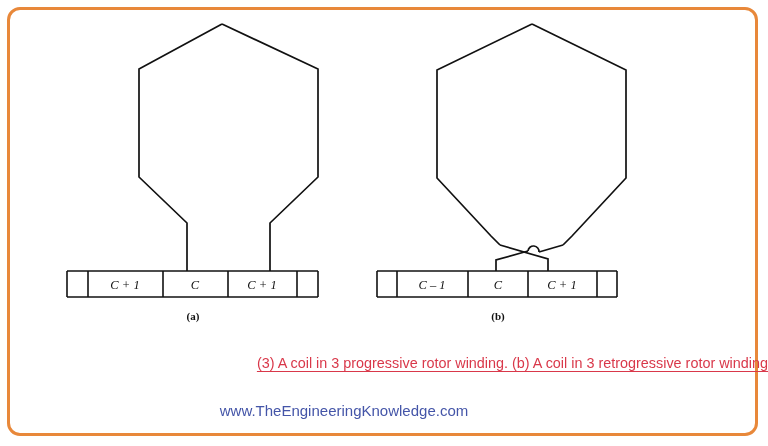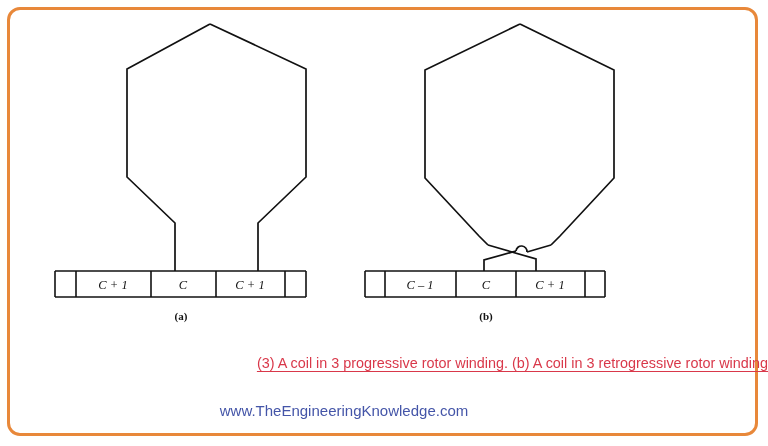--- a/index.html
+++ b/index.html
@@ -23,21 +23,21 @@
     top: 7px;
     width: 751px;
     height: 429px;
     border: 3px solid #e8883a;
     border-radius: 13px;
     box-sizing: border-box;
     pointer-events: none;
   }
   #figure-area {
     position: absolute;
-    left: 0;
+    left: 12px;
     top: 0;
     width: 640px;
     height: 446px;
   }
   .fig-svg {
     position: absolute;
     left: 0;
     top: 0;
   }
   .seg-label {

